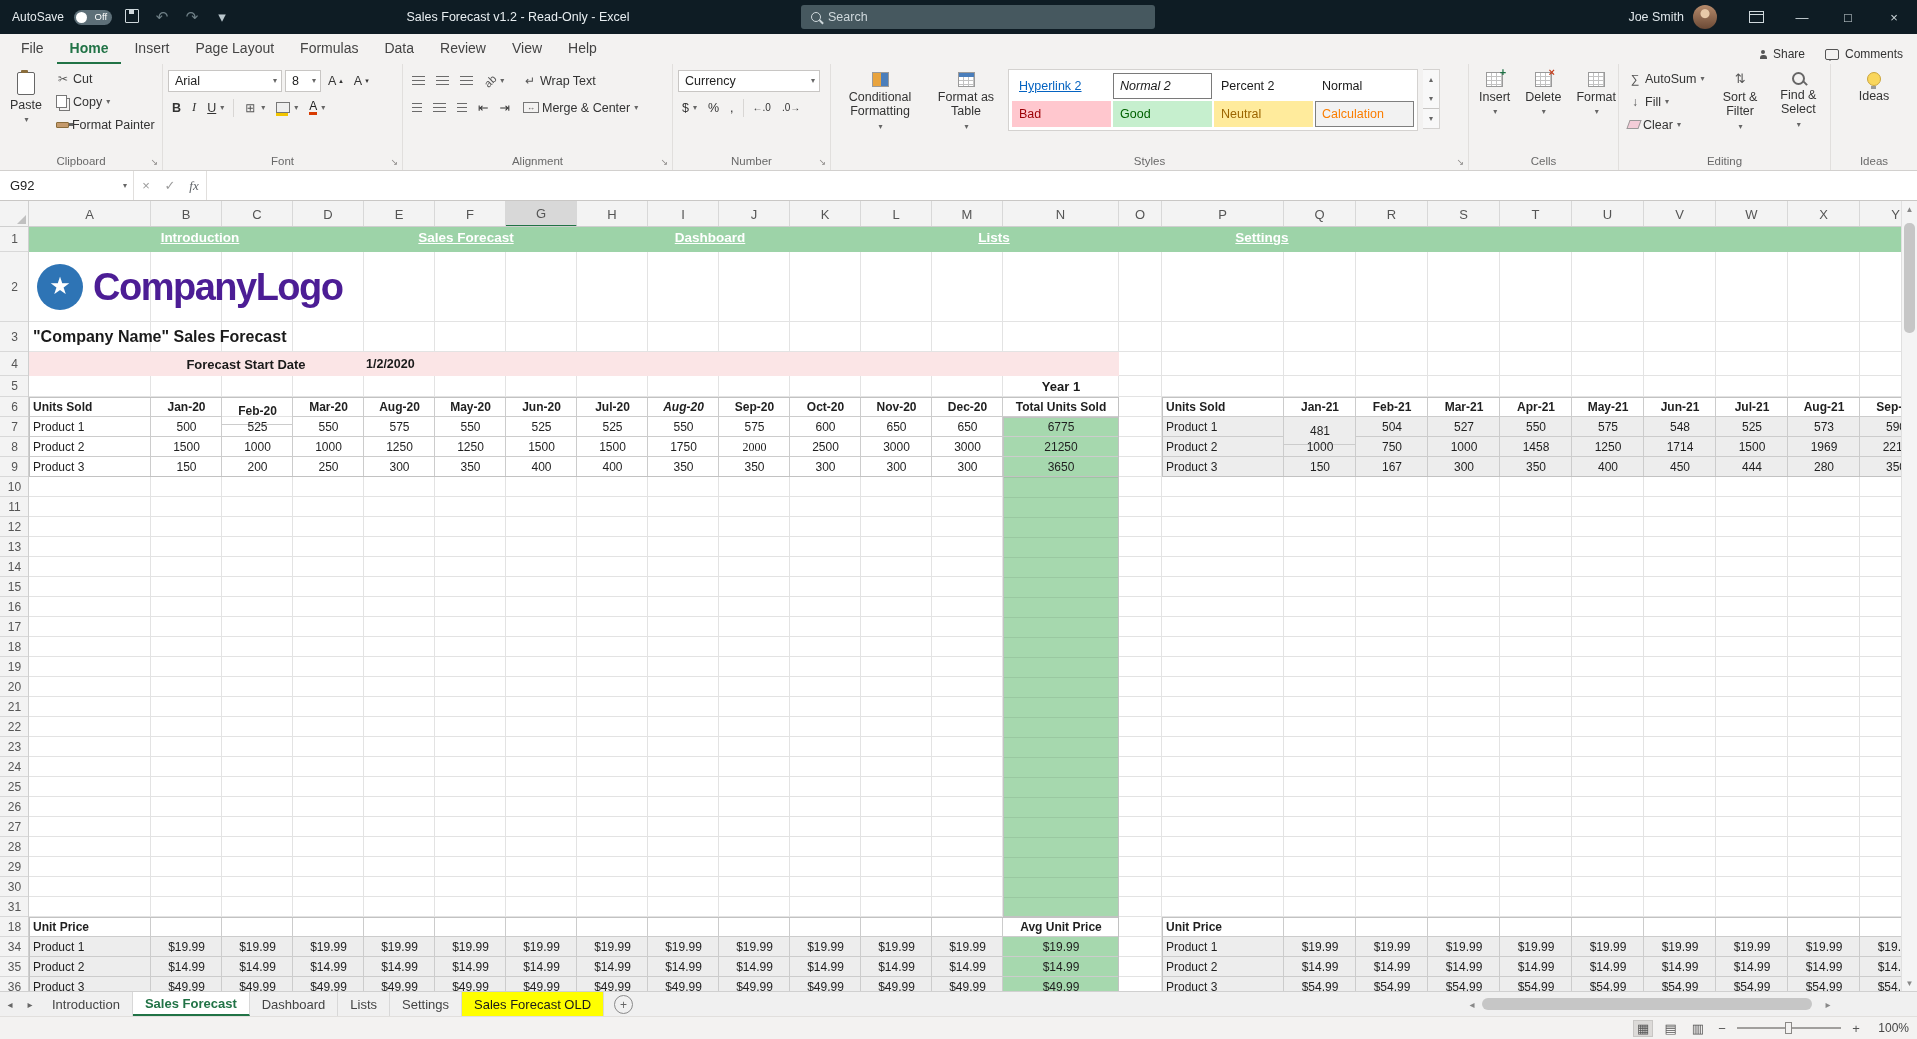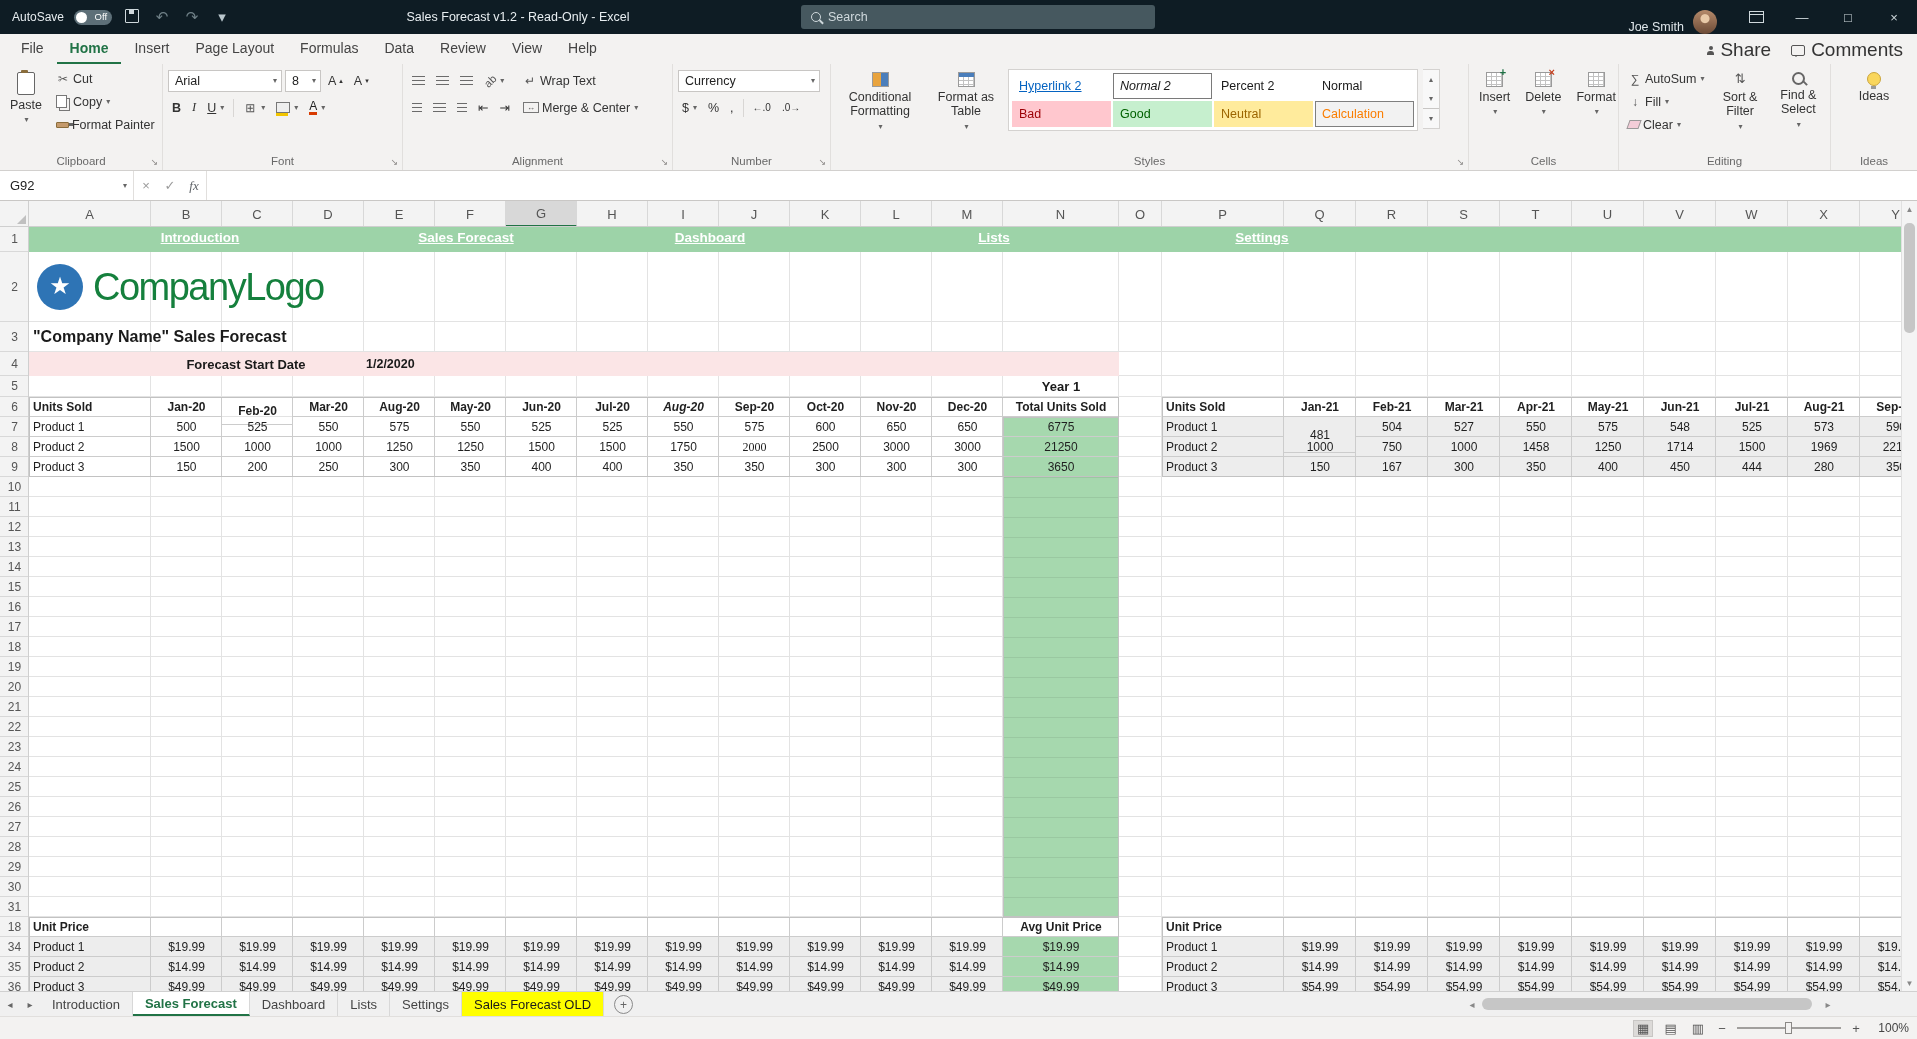--- a/index.html
+++ b/index.html
@@ -13,33 +13,33 @@
   .toggle .knob{position:absolute;left:2px;top:2px;width:11px;height:11px;border-radius:50%;background:#fff;}
   .toggle .tlabel{position:absolute;right:5px;top:1px;font-size:9.5px;color:#fff;}
   .tbicon{color:#b9c6cc;font-size:15px;width:20px;text-align:center;}
   .tbicon.dim{color:#6f8087;}
   .ic-floppy{width:12px;height:12px;border:1.5px solid #cfd8dc;border-radius:1px;position:relative;display:inline-block;}
   .ic-floppy::before{content:"";position:absolute;top:0;left:2.5px;width:5px;height:4px;background:#cfd8dc;}
   .wtitle{position:absolute;left:518px;top:0;height:34px;line-height:34px;transform:translateX(-50%);font-size:12.5px;color:#e8eef1;white-space:nowrap;}
   .search{position:absolute;left:801px;top:5px;width:354px;height:24px;background:var(--searchbg,#46585f);border-radius:3px;display:flex;align-items:center;gap:7px;padding-left:10px;box-sizing:border-box;font-size:12.5px;color:#cfd8dc;}
   .ic-mag{width:8px;height:8px;border:1.5px solid #cfd8dc;border-radius:50%;position:relative;display:inline-block;}
   .ic-mag::after{content:"";position:absolute;width:5px;height:1.5px;background:#cfd8dc;transform:rotate(45deg);right:-4px;bottom:-1px;}
-  .tbright{position:absolute;right:0;top:0;height:34px;display:flex;align-items:flex-end;}
+  .tbright{position:absolute;right:0;top:0;height:34px;display:flex;align-items:center;}
   .uname{font-size:12.5px;color:#dfe6ea;margin-right:9px;}
   .avatar{width:24px;height:24px;border-radius:50%;margin-right:16px;background:radial-gradient(circle at 50% 36%,#e8c9a8 0 4px,rgba(0,0,0,0) 5px),linear-gradient(#b58a6b,#6b4a36);}
   .winbtn{width:46px;height:34px;display:flex;align-items:center;justify-content:center;color:#cfd8dc;font-size:13px;}
   .ic-ribbonbox{width:13px;height:10px;border:1px solid #cfd8dc;position:relative;display:inline-block;}
   .ic-ribbonbox::before{content:"";position:absolute;left:0;right:0;top:2px;height:1px;background:#cfd8dc;}
 
   
   #tabsrow{height:30px;background:#f3f2f1;display:flex;align-items:flex-end;position:relative;}
   #tablist{display:flex;align-items:flex-end;margin-left:8px;}
   .rtab{padding:5px 13px 6px;font-size:14px;color:#444;border-bottom:2.5px solid transparent;white-space:nowrap;}
   .rtab.active{color:var(--green,#217346);border-bottom-color:var(--green,#217346);font-weight:600;}
-  .tabactions{position:absolute;right:14px;bottom:3px;display:flex;align-items:center;gap:20px;font-size:19px;color:#333;}
+  .tabactions{position:absolute;right:14px;bottom:3px;display:flex;align-items:center;gap:20px;font-size:12px;color:#333;}
   .tact{display:flex;align-items:center;gap:6px;}
   .ic-share{width:7px;height:4px;border-radius:3px 3px 0 0;background:#555;position:relative;display:inline-block;margin-top:5px;}
   .ic-share::before{content:"";position:absolute;left:1.5px;top:-5px;width:4px;height:4px;border-radius:50%;background:#555;}
   .ic-comment{width:12px;height:9px;border:1.2px solid #555;border-radius:2px;position:relative;display:inline-block;}
   .ic-comment::after{content:"";position:absolute;left:2px;bottom:-4px;border:2.5px solid transparent;border-top-color:#555;}
 
   
   #ribbon{height:107px;background:#f3f2f1;border-bottom:1px solid #d2d0ce;display:flex;box-sizing:border-box;}
   .group{position:relative;border-right:1px solid #e1dfdd;box-sizing:border-box;flex:0 0 auto;}
   .grow{display:flex;gap:5px;padding:3px 5px;height:86px;box-sizing:border-box;align-items:flex-start;}
@@ -115,21 +115,21 @@
   .bc{box-shadow:inset -1px -1px 0 #cccccc;display:flex;align-items:center;justify-content:center;font-size:12px;color:#1f1f1f;white-space:nowrap;overflow:visible;}
   .bc.l{justify-content:flex-start;padding-left:4px;}
   .bc.b{font-weight:bold;}
   .blink{color:#fff;font-weight:bold;font-size:13.5px;text-decoration:underline;text-align:center;white-space:nowrap;}
   .hb{display:flex;align-items:center;justify-content:center;font-weight:bold;font-size:13px;color:#1a1a1a;}
   .t1{font-weight:bold;font-size:16px;color:#1a1a1a;line-height:30px;white-space:nowrap;}
   .fslabel{display:flex;align-items:center;justify-content:center;font-weight:bold;font-size:13px;color:#1a1a1a;}
   .fsvalue{display:flex;align-items:center;font-weight:600;font-size:12.5px;color:#1a1a1a;}
   .logo{display:flex;align-items:center;gap:10px;}
   .logocirc{width:46px;height:46px;border-radius:50%;color:#fff;display:flex;align-items:center;justify-content:center;font-size:24px;padding-bottom:2px;box-sizing:border-box;}
-  .logotext{font-size:38px;font-weight:normal;color:#15803d;letter-spacing:-1.5px;line-height:46px;}
+  .logotext{font-size:38px;font-weight:bold;color:#4c1d95;letter-spacing:-1.5px;line-height:46px;}
   #vscroll{position:absolute;left:1901px;top:0;width:16px;height:790px;background:#f4f4f4;border-left:1px solid #e0e0e0;box-sizing:border-box;}
   .varr{position:absolute;left:0;width:15px;height:16px;display:flex;align-items:center;justify-content:center;font-size:8px;color:#888;}
   .vthumb{position:absolute;left:2px;width:11px;border-radius:5px;background:#c6c6c6;}
 
   
   #tabbar{position:relative;height:25px;background:#f0f0f0;border-top:1px solid #d0d0d0;display:flex;align-items:stretch;font-size:13px;box-sizing:border-box;}
   .tnav{width:20px;display:flex;align-items:center;justify-content:center;color:#666;font-size:10px;}
   #sheettabs{display:flex;align-items:stretch;}
   .stab{display:flex;align-items:center;padding:0 12px;border-right:1px solid #d8d8d8;color:#444;white-space:nowrap;}
   .stab.sact{background:#fff;color:var(--green,#217346);font-weight:bold;border-bottom:2px solid var(--green,#217346);box-sizing:border-box;}
@@ -751,21 +751,21 @@
           <div class="c bc b" style="left: 1255px; top: 170px; width: 72px; height: 20px;">Jan-21</div>
           <div class="c bc b" style="left: 1327px; top: 170px; width: 72px; height: 20px;">Feb-21</div>
           <div class="c bc b" style="left: 1399px; top: 170px; width: 72px; height: 20px;">Mar-21</div>
           <div class="c bc b" style="left: 1471px; top: 170px; width: 72px; height: 20px;">Apr-21</div>
           <div class="c bc b" style="left: 1543px; top: 170px; width: 72px; height: 20px;">May-21</div>
           <div class="c bc b" style="left: 1615px; top: 170px; width: 72px; height: 20px;">Jun-21</div>
           <div class="c bc b" style="left: 1687px; top: 170px; width: 72px; height: 20px;">Jul-21</div>
           <div class="c bc b" style="left: 1759px; top: 170px; width: 72px; height: 20px;">Aug-21</div>
           <div class="c bc b" style="left: 1831px; top: 170px; width: 72px; height: 20px;">Sep-21</div>
           <div class="c bc l" style="left: 1133px; top: 190px; width: 122px; height: 20px;">Product 1</div>
-          <div class="c bc " style="left: 1255px; top: 190px; width: 72px; height: 36px;">481</div>
+          <div class="c bc " style="left: 1255px; top: 190px; width: 72px; height: 28px;">481</div>
           <div class="c bc " style="left: 1327px; top: 190px; width: 72px; height: 20px;">504</div>
           <div class="c bc " style="left: 1399px; top: 190px; width: 72px; height: 20px;">527</div>
           <div class="c bc " style="left: 1471px; top: 190px; width: 72px; height: 20px;">550</div>
           <div class="c bc " style="left: 1543px; top: 190px; width: 72px; height: 20px;">575</div>
           <div class="c bc " style="left: 1615px; top: 190px; width: 72px; height: 20px;">548</div>
           <div class="c bc " style="left: 1687px; top: 190px; width: 72px; height: 20px;">525</div>
           <div class="c bc " style="left: 1759px; top: 190px; width: 72px; height: 20px;">573</div>
           <div class="c bc " style="left: 1831px; top: 190px; width: 72px; height: 20px;">590</div>
           <div class="c bc l" style="left: 1133px; top: 210px; width: 122px; height: 20px;">Product 2</div>
           <div class="c bc " style="left: 1255px; top: 210px; width: 72px; height: 20px;">1000</div>

